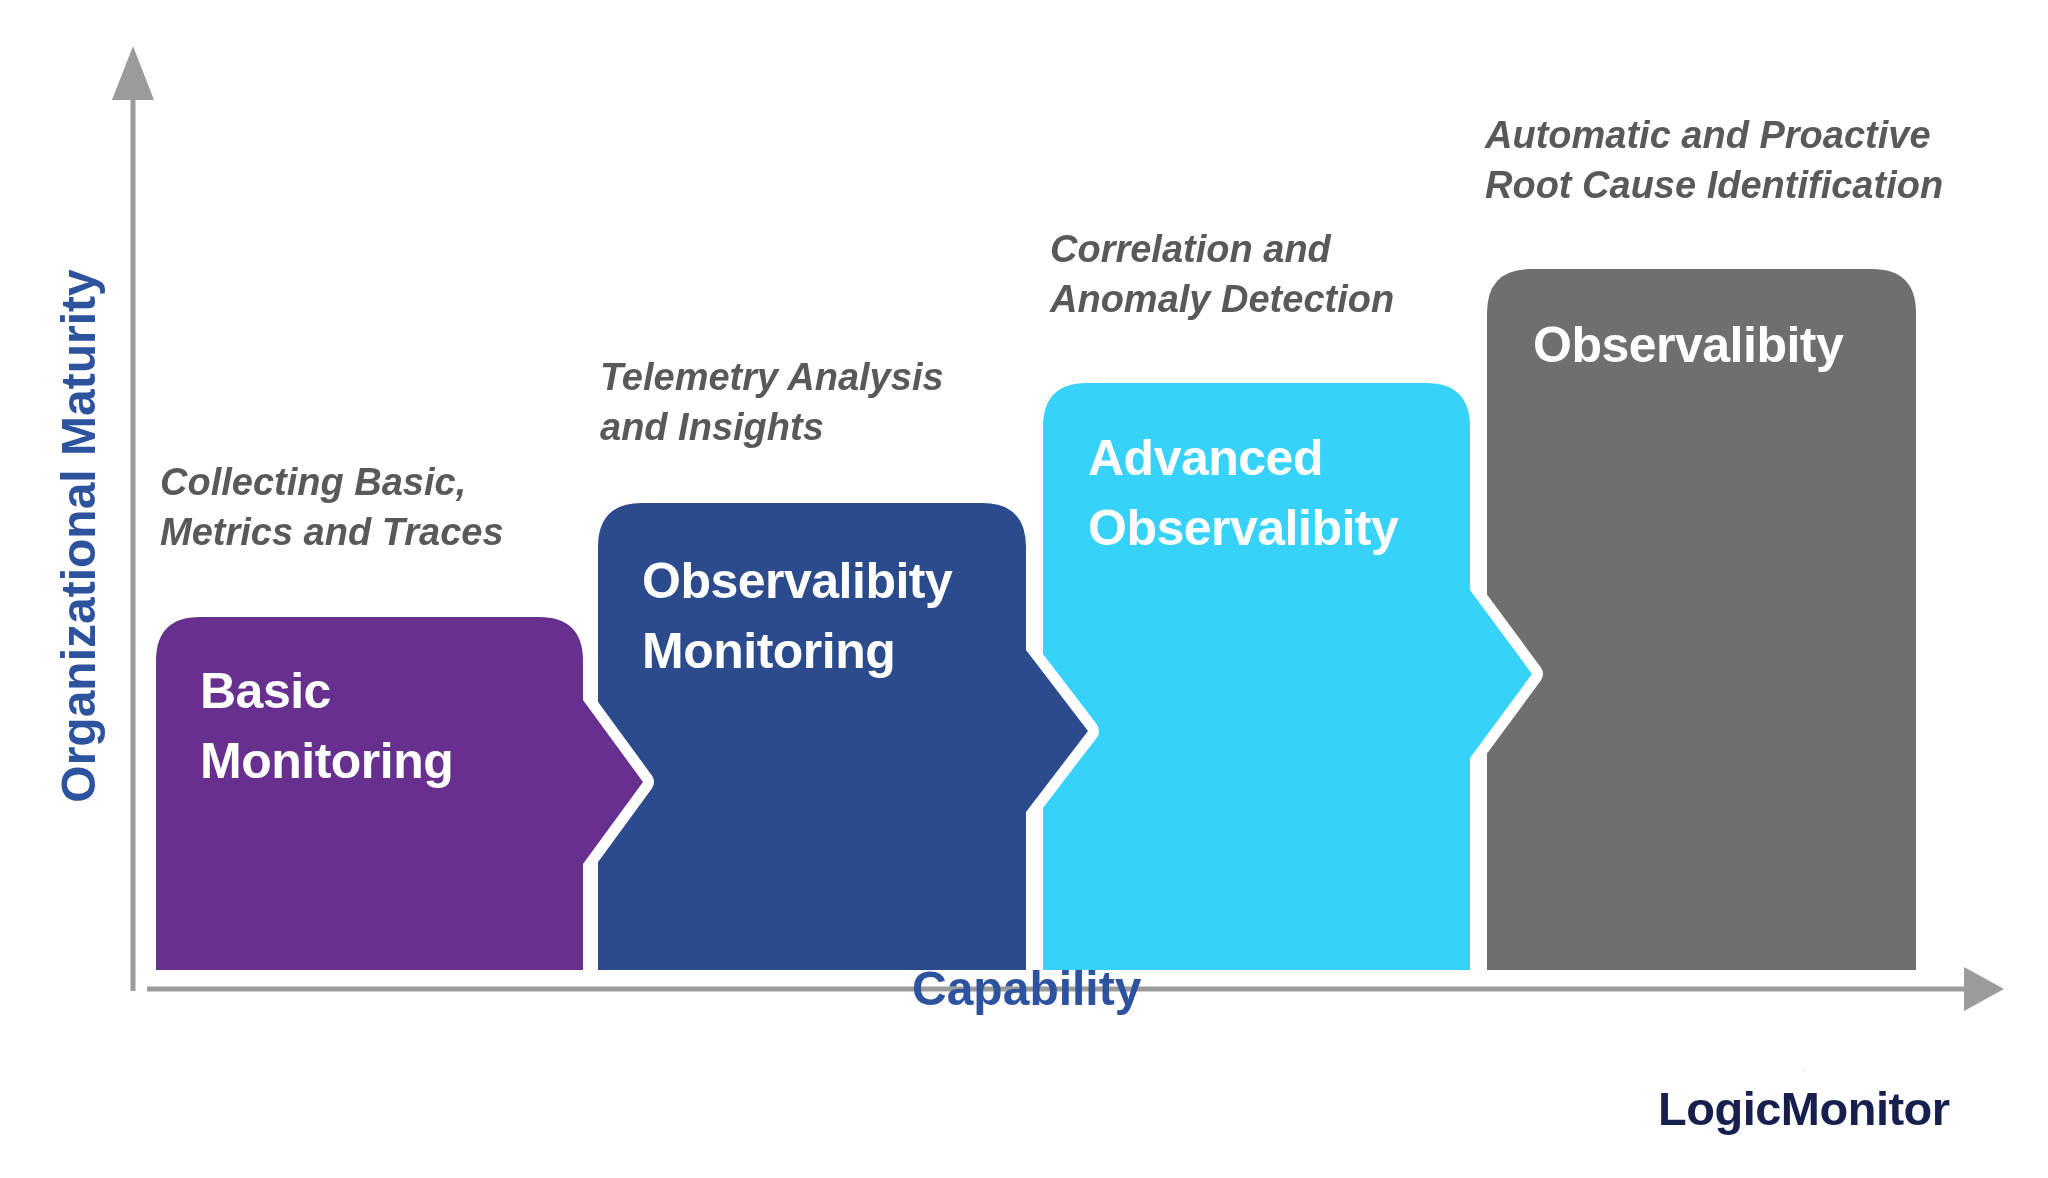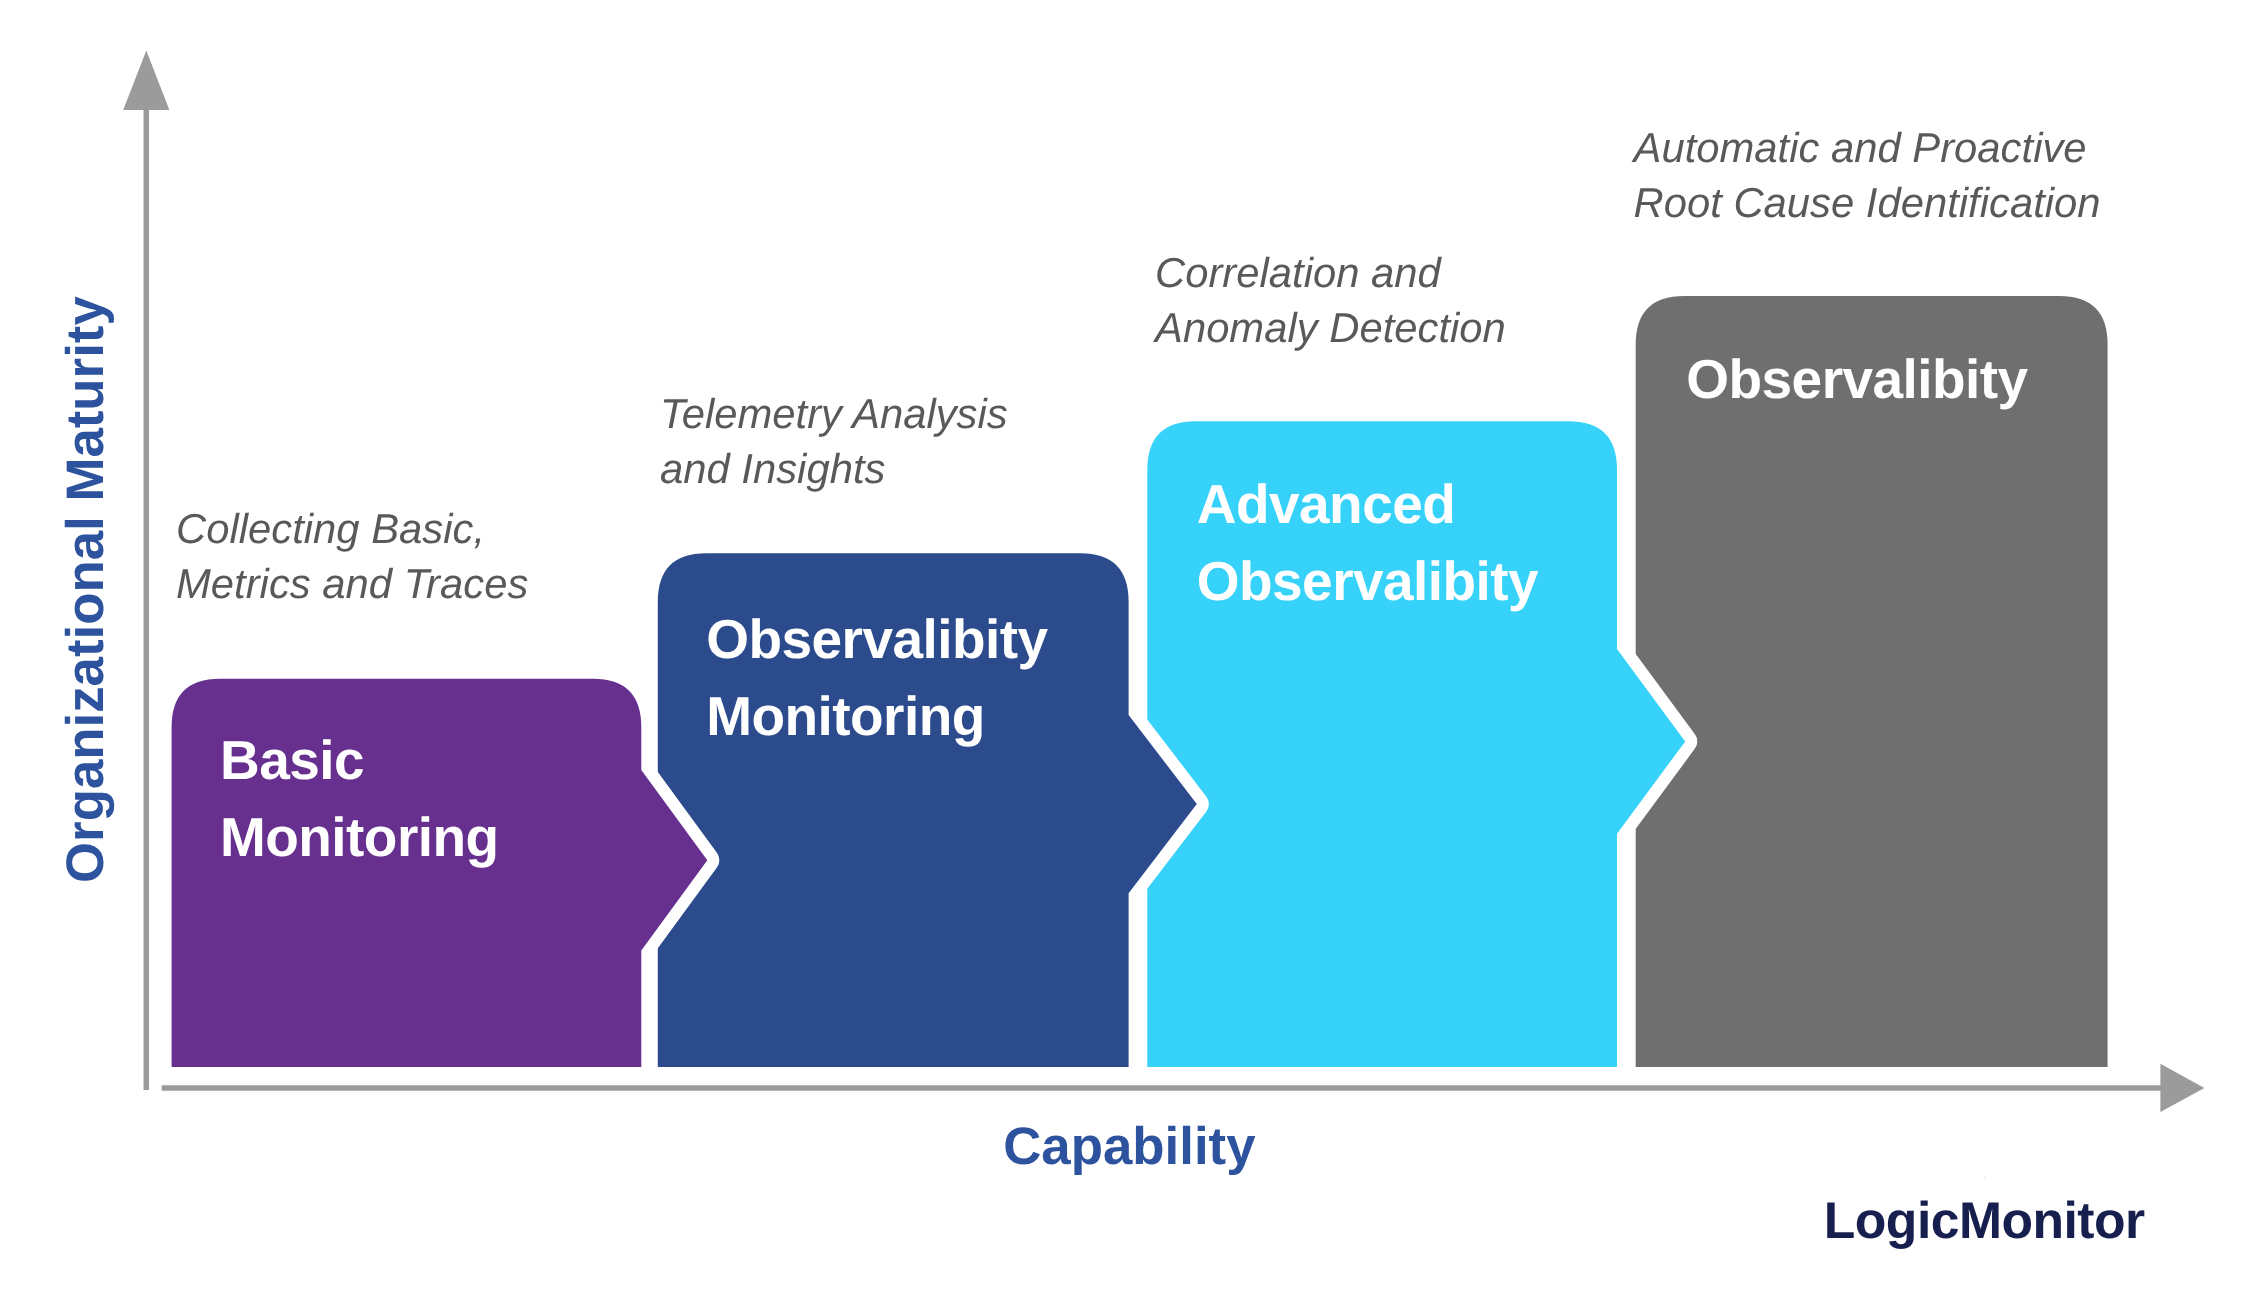--- a/index.html
+++ b/index.html
@@ -16,21 +16,21 @@
     font-family: "Liberation Sans", sans-serif;
   }
   #diagram-svg {
     position: absolute;
     left: 0;
     top: 0;
   }
   .annotation {
     position: absolute;
     font-style: italic;
-    font-weight: 400;
+    font-weight: 700;
     font-size: 38px;
     line-height: 50px;
     color: var(--annotation-color, #58595b);
     white-space: nowrap;
     letter-spacing: 0px;
   }
   .annotation span { display: block; }
   .stage-title {
     position: absolute;
     font-weight: 700;
@@ -48,21 +48,21 @@
     color: var(--axis-label-color, #2d539e);
     white-space: nowrap;
   }
   #y-axis-label {
     top: 536px;
     left: 78px;
     transform: translate(-50%, -50%) rotate(-90deg);
   }
   #x-axis-label {
     left: 912px;
-    top: 1015px;
+    top: 961px;
     text-align: right;
   }
   
   .a1 { left: 160px;  top: 457px; }
   .a2 { left: 600px;  top: 352px; }
   .a3 { left: 1050px; top: 224px; }
   .a4 { left: 1485px; top: 110px; }
   
   .s1 { left: 200px;  top: 656px; }
   .s2 { left: 642px;  top: 546px; }

